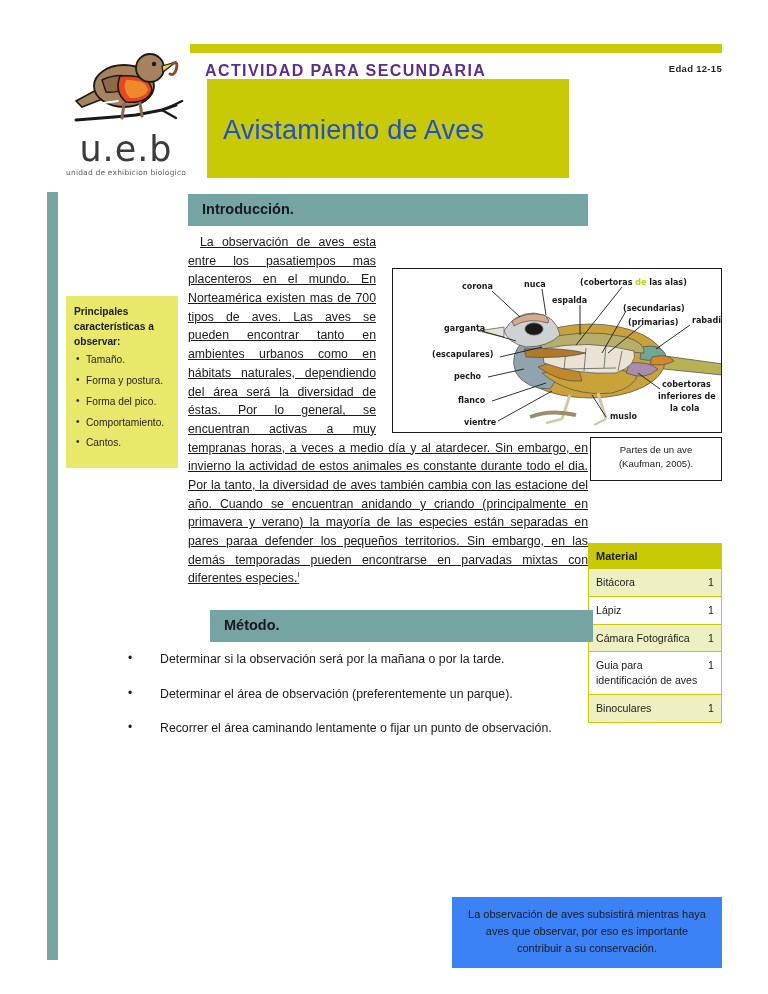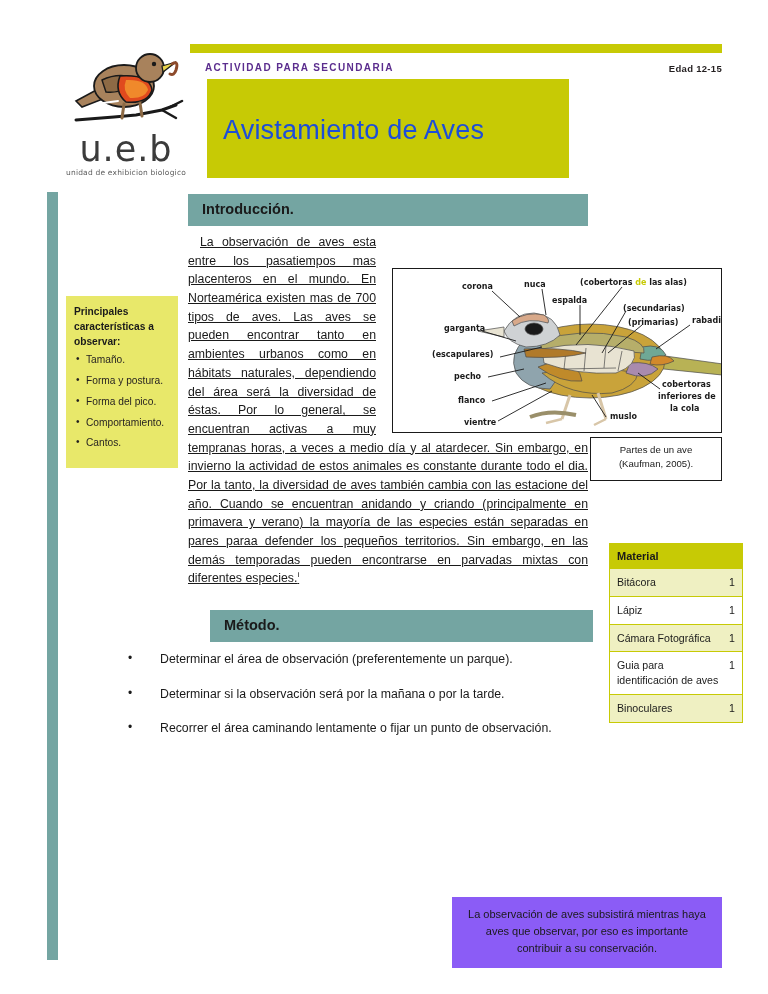--- a/index.html
+++ b/index.html
@@ -57,21 +57,21 @@
     font-size: 7.5px;
     color: #5c5c5c;
     letter-spacing: 0.2px;
   }
 
   
   .kicker {
     position: absolute;
     left: 205px;
     top: 62px;
-    font-size: 10px;
+    font-size: 16px;
     font-weight: bold;
     letter-spacing: 1.4px;
     color: #5b2d8e;
   }
   .age {
     position: absolute;
     right: 46px;
     top: 63px;
     font-size: 9.5px;
     font-weight: bold;
@@ -208,21 +208,20 @@
   }
 
   
   .material {
     position: absolute;
     left: 588px;
     top: 543px;
     width: 134px;
     border: 1px solid #c7ca05;
     box-sizing: border-box;
-    margin-left: 21px;
   }
   .mat-head {
     background: #c7ca05;
     font-size: 11px;
     font-weight: bold;
     color: #1a1a1a;
     padding: 6px 7px;
   }
   .mat-row {
     display: flex;
@@ -260,21 +259,21 @@
     top: -1px;
     font-size: 12px;
   }
 
   
   .quote {
     position: absolute;
     left: 452px;
     top: 897px;
     width: 270px;
-    background: #8b5cf6;
+    background: #3b82f6;
     padding: 9px 12px 11px 12px;
     box-sizing: border-box;
     font-size: 11px;
     line-height: 1.55;
     text-align: center;
     color: #1a1a1a;
   }
 </style>
 </head>
 <body>
@@ -459,20 +458,20 @@
     <span>Binoculares</span>
     <span class="qty">1</span>
   </div>
 </div>
 
 <div class="sec-bar sec-metodo">
   <span>Método.</span>
 </div>
 
 <div class="method-list">
+  <div class="mi">Determinar si la observación será por la mañana o por la tarde.</div>
   <div class="mi">Determinar el área de observación (preferentemente un parque).</div>
-  <div class="mi">Determinar si la observación será por la mañana o por la tarde.</div>
   <div class="mi">Recorrer el área caminando lentamente o fijar un punto de observación.</div>
 </div>
 
 <div class="quote">
   <span>La observación de aves subsistirá mientras haya aves que observar, por eso es importante contribuir a su conservación.</span>
 </div>
 
 </body></html>

